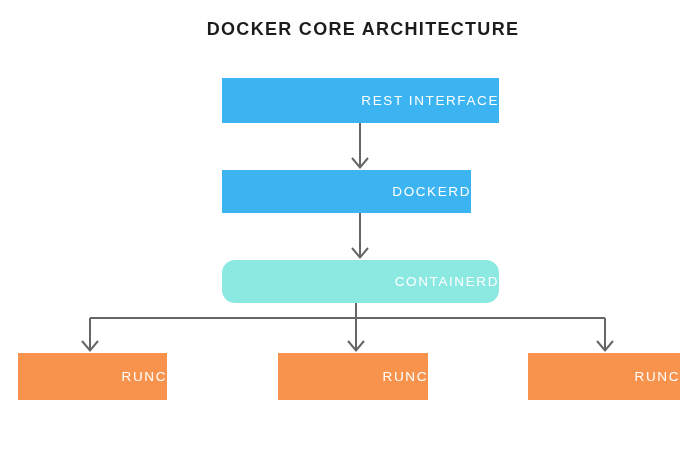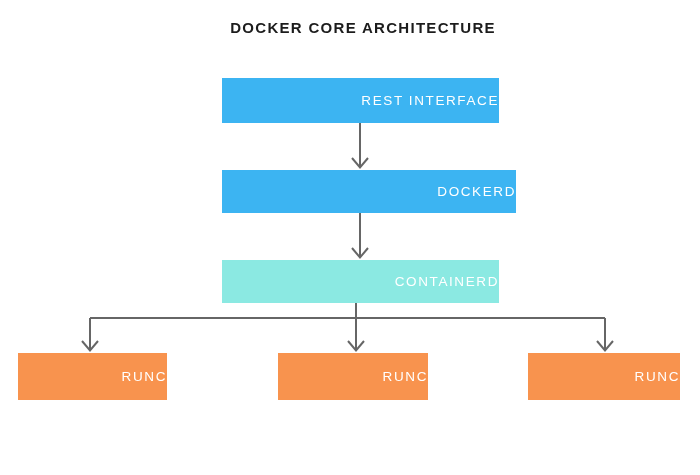--- a/index.html
+++ b/index.html
@@ -11,21 +11,21 @@
     position: relative;
     width: 700px;
     height: 475px;
     overflow: hidden;
   }
   .diagram-title {
     position: absolute;
     top: 19px;
     left: 363px;
     transform: translateX(-50%);
-    font-size: 15px;
+    font-size: 18px;
     font-weight: bold;
     letter-spacing: 1.3px;
     white-space: nowrap;
   }
   .connectors {
     position: absolute;
     top: 0;
     left: 0;
   }
   .box {
@@ -33,21 +33,21 @@
     display: flex;
     align-items: center;
     justify-content: flex-end;
   }
   .box-label {
     font-size: 13.5px;
     letter-spacing: 1.6px;
     white-space: nowrap;
   }
   .node-rest       { left: 222px; top: 78px;  width: 277px; height: 45px; }
-  .node-dockerd    { left: 222px; top: 170px; width: 294px; height: 43px; }
+  .node-dockerd    { left: 222px; top: 170px; width: 249px; height: 43px; }
   .node-containerd { left: 222px; top: 260px; width: 277px; height: 43px; }
   .node-runc-left  { left: 18px;  top: 353px; width: 149px; height: 47px; }
   .node-runc-mid   { left: 278px; top: 353px; width: 150px; height: 47px; }
   .node-runc-right { left: 528px; top: 353px; width: 152px; height: 47px; }
 </style>
 </head>
 <body>
 
 <div class="canvas" style="background-color: rgb(255, 255, 255);">
 
@@ -65,21 +65,21 @@
   </svg>
 
   <div class="box node-rest" style="background-color: rgb(60, 180, 242);">
     <span class="box-label" style="color: rgb(255, 255, 255);">REST INTERFACE</span>
   </div>
 
   <div class="box node-dockerd" style="background-color: rgb(60, 180, 242);">
     <span class="box-label" style="color: rgb(255, 255, 255);">DOCKERD</span>
   </div>
 
-  <div class="box node-containerd" style="background-color: rgb(139, 233, 226);">
+  <div class="box node-containerd" style="background-color: rgb(139, 233, 226); border-radius: 13px;">
     <span class="box-label" style="color: rgb(255, 255, 255);">CONTAINERD</span>
   </div>
 
   <div class="box node-runc-left" style="background-color: rgb(248, 147, 78);">
     <span class="box-label" style="color: rgb(255, 255, 255);">RUNC</span>
   </div>
 
   <div class="box node-runc-mid" style="background-color: rgb(248, 147, 78);">
     <span class="box-label" style="color: rgb(255, 255, 255);">RUNC</span>
   </div>

